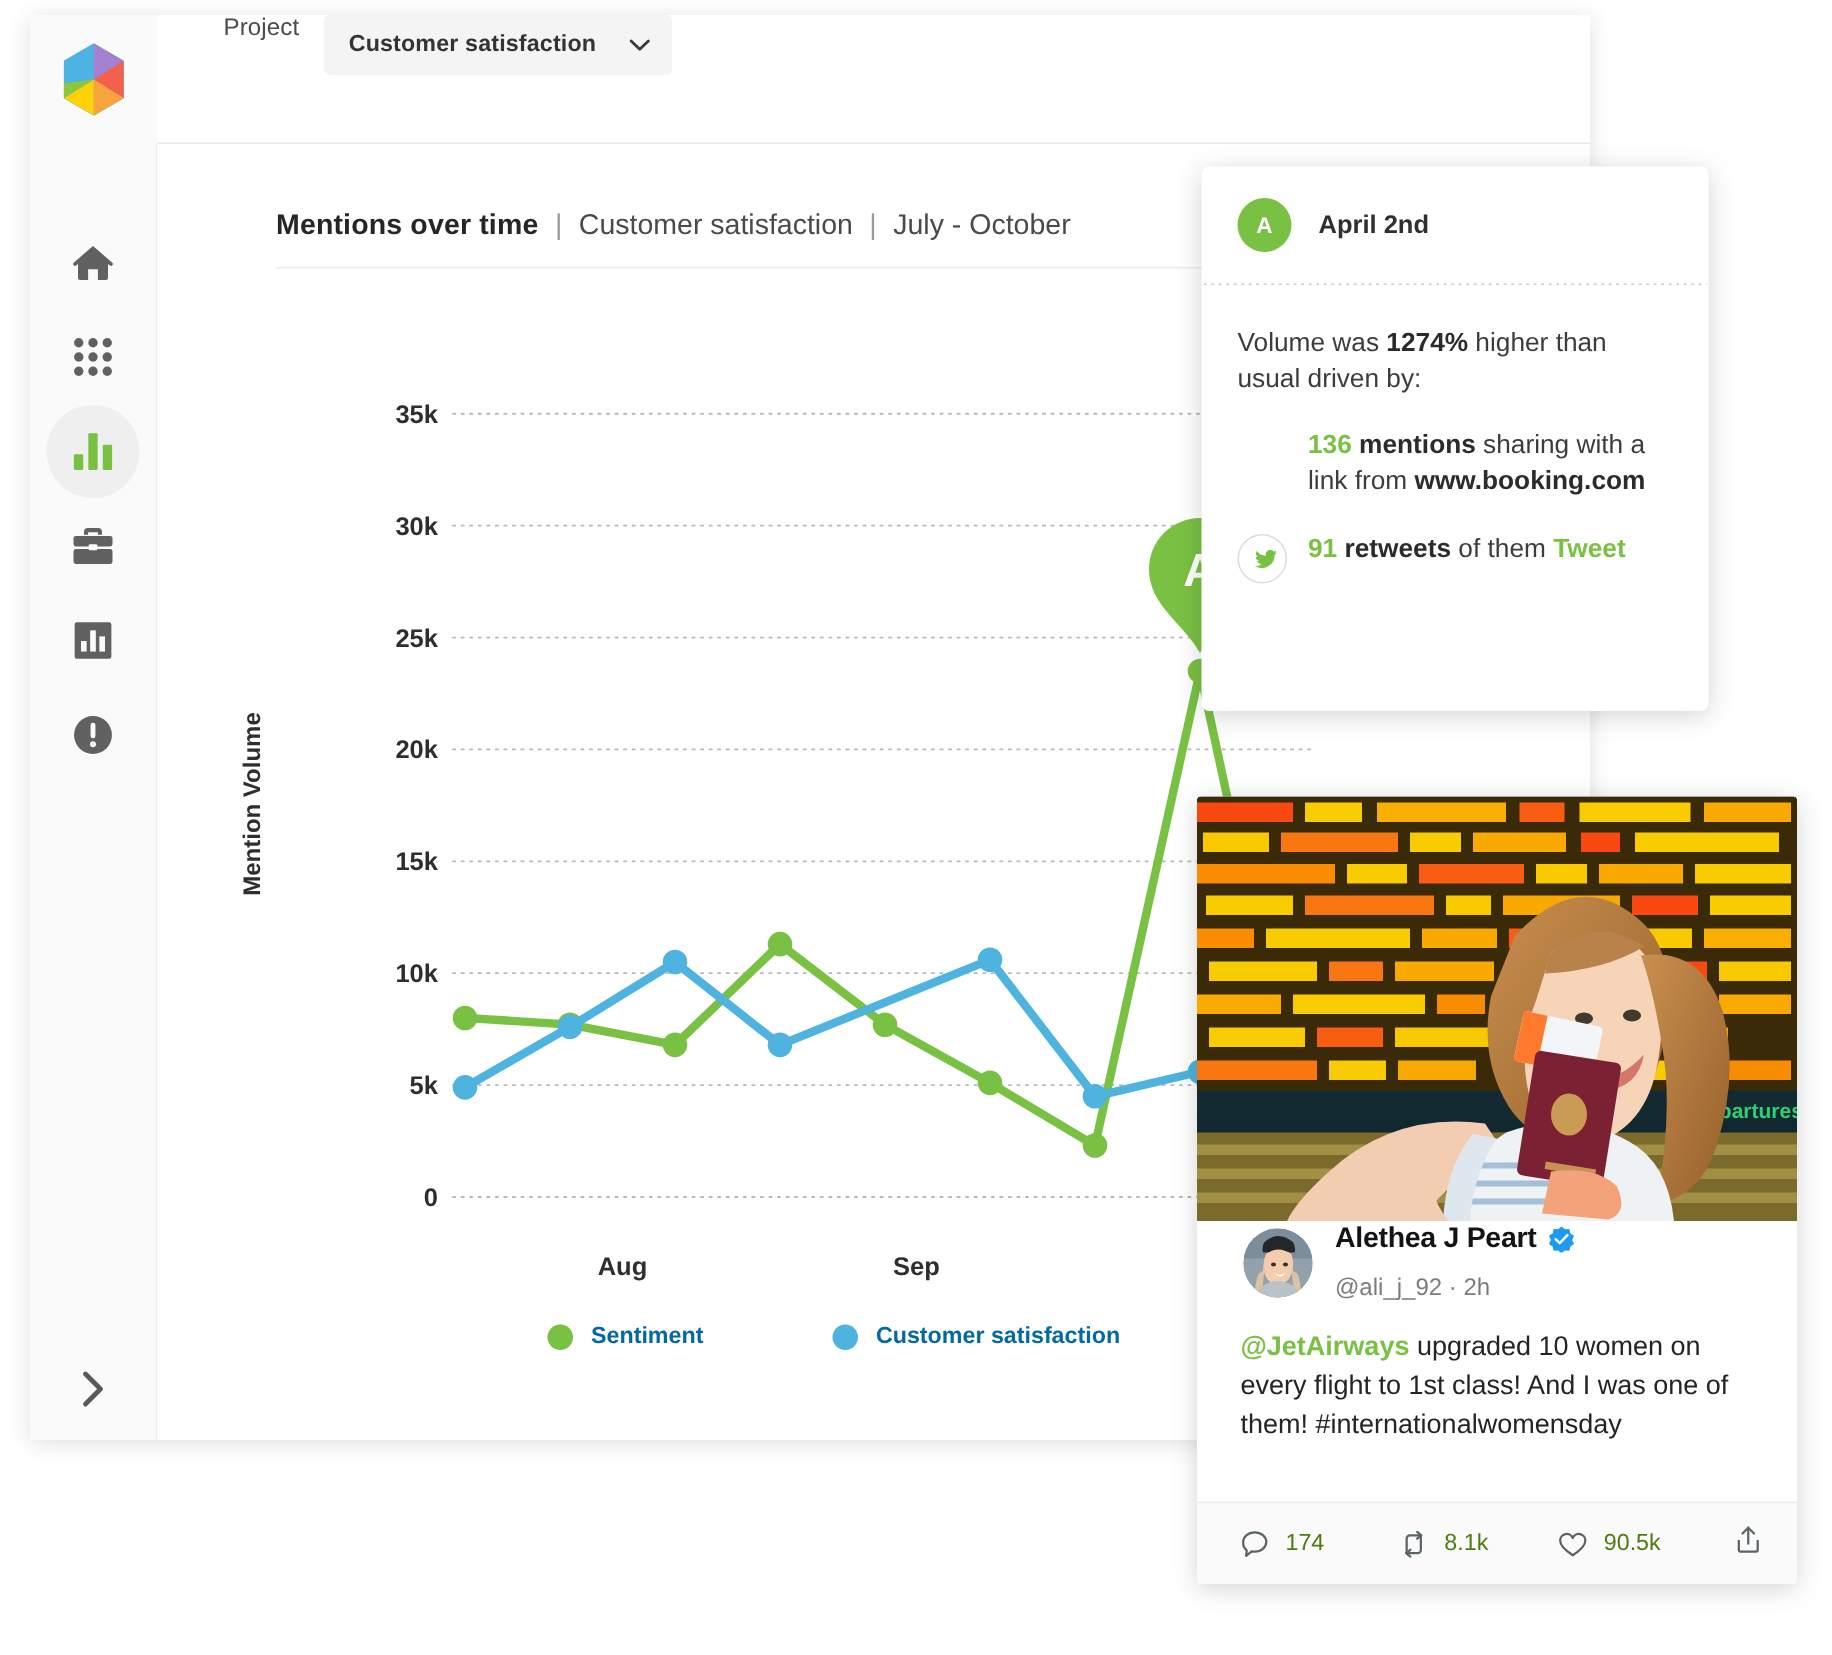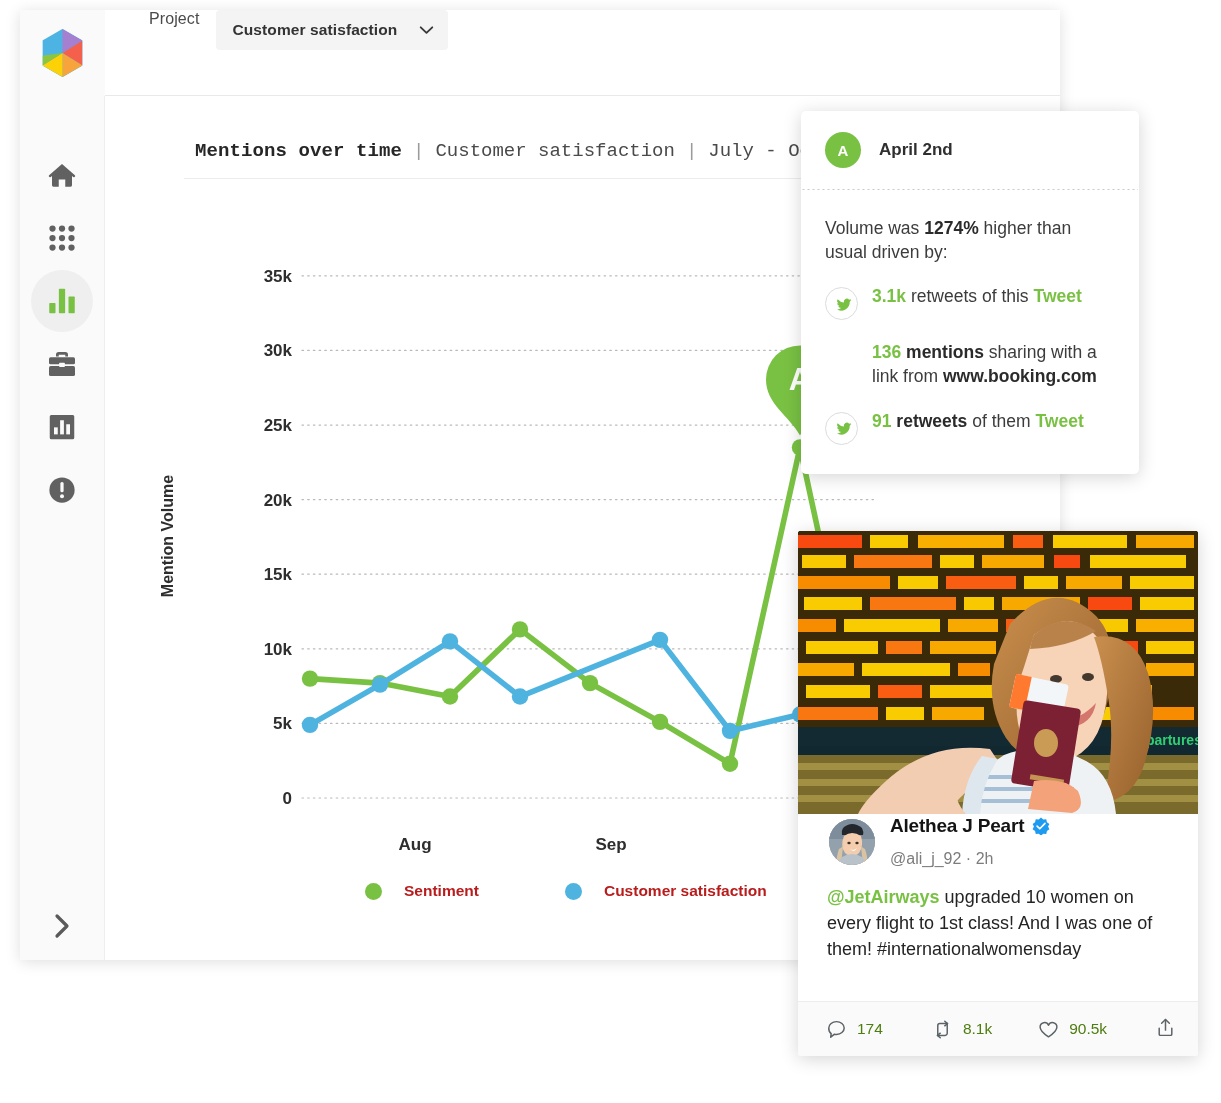--- a/index.html
+++ b/index.html
@@ -55,38 +55,38 @@
   .nav-icon { width: 30px; height: 30px; fill: #616161; }
   .nav-item.active .nav-icon { fill: #79c143; }
   .expand-btn {
     position: absolute; left: 11px; top: 799px; width: 62px; height: 62px;
     display: flex; align-items: center; justify-content: center; cursor: pointer;
   }
 
   
   .chart-panel { position: absolute; left: 85px; top: 86px; width: 955px; height: 864px; background:#fff; }
   .chart-title-row {
-    position: absolute; left: 90px; top: 44px; display: flex; align-items: flex-start;
-    font-size: 19px; color: #3d3d3d; white-space: nowrap; font-family: Liberation Mono, monospace;
+    position: absolute; left: 79px; top: 44px; display: flex; align-items: flex-start;
+    font-size: 19px; color: #3d3d3d; white-space: nowrap;
   }
   .ct-main { font-weight: bold; color: #262626; letter-spacing: .1px; }
   .ct-sep { color: #9b9b9b; margin: 0 11px; font-weight: 300; }
   .ct-sub { color: #4a4a4a; }
   .title-underline {
     position: absolute; left: 79px; top: 82px; width: 620px; height: 1px; background: #ececec;
   }
 
   .plot { position: absolute; left: 0; top: 0; width: 955px; height: 864px; }
 
   .legend {
     position: absolute; left: 260px; top: 786px; display: flex; align-items: center; gap: 86px;
   }
   .legend-item { display: flex; align-items: center; cursor: pointer; }
   .legend-dot { width: 17px; height: 17px; border-radius: 50%; }
-  .legend-text { margin-left: 22px; font-size: 15.5px; font-weight: bold; color: #b91c1c; }
+  .legend-text { margin-left: 12px; font-size: 15.5px; font-weight: bold; color: #0369a1; }
 
   
   .insight-card {
     position: absolute; left: 801px; top: 111px; width: 338px; height: 363px;
     background: #ffffff; border-radius: 5px;
     box-shadow: 0 3px 18px rgba(0,0,0,0.17);
   }
   .insight-head { display: flex; align-items: center; height: 78px; padding-left: 24px; }
   .insight-badge {
     width: 36px; height: 36px; border-radius: 50%; background: #79c143; color: #fff;
@@ -323,28 +323,20 @@
     <div class="insight-head">
       <div class="insight-badge">A</div>
       <div class="insight-date">April 2nd</div>
     </div>
     <div class="insight-divider"></div>
     <div class="insight-body">
       <div class="insight-lead">
         <span>Volume was </span><b>1274%</b><span> higher than usual driven by:</span>
       </div>
       <div id="insight-rows">
-          <div class="insight-row">
-            <div class="tw-circle">
-              <svg width="20" height="20" viewBox="0 0 24 24">
-                <path d="M23.4 7.3 a6.5 6.5 0 0 1 -2.2 0.6 a3.6 3.6 0 0 0 1.6 -2 a7.3 7.3 0 0 1 -2.3 0.9 a3.6 3.6 0 0 0 -6.2 3.3 A10.3 10.3 0 0 1 6.8 6.3 a3.6 3.6 0 0 0 1.1 4.9 a3.6 3.6 0 0 1 -1.7 -0.5 a3.6 3.6 0 0 0 2.9 3.6 a3.7 3.7 0 0 1 -1.6 0.1 a3.6 3.6 0 0 0 3.4 2.5 a7.3 7.3 0 0 1 -5.4 1.5 a10.3 10.3 0 0 0 15.8 -9 a7.4 7.4 0 0 0 1.8 -1.9 Z" fill="#79c143"></path>
-              </svg>
-            </div>
-            <div class="txt"><span class="g">3.1k</span><span> retweets of this </span><span class="g">Tweet</span></div>
-          </div>
           <div class="insight-row">
             <div class="tw-circle spacer"></div>
             <div class="txt"><span class="g">136</span><span> </span><span class="bk">mentions</span><span> sharing with a link from </span><span class="bk">www.booking.com</span></div>
           </div>
           <div class="insight-row">
             <div class="tw-circle">
               <svg width="20" height="20" viewBox="0 0 24 24">
                 <path d="M23.4 7.3 a6.5 6.5 0 0 1 -2.2 0.6 a3.6 3.6 0 0 0 1.6 -2 a7.3 7.3 0 0 1 -2.3 0.9 a3.6 3.6 0 0 0 -6.2 3.3 A10.3 10.3 0 0 1 6.8 6.3 a3.6 3.6 0 0 0 1.1 4.9 a3.6 3.6 0 0 1 -1.7 -0.5 a3.6 3.6 0 0 0 2.9 3.6 a3.7 3.7 0 0 1 -1.6 0.1 a3.6 3.6 0 0 0 3.4 2.5 a7.3 7.3 0 0 1 -5.4 1.5 a10.3 10.3 0 0 0 15.8 -9 a7.4 7.4 0 0 0 1.8 -1.9 Z" fill="#79c143"></path>
               </svg>
             </div>

